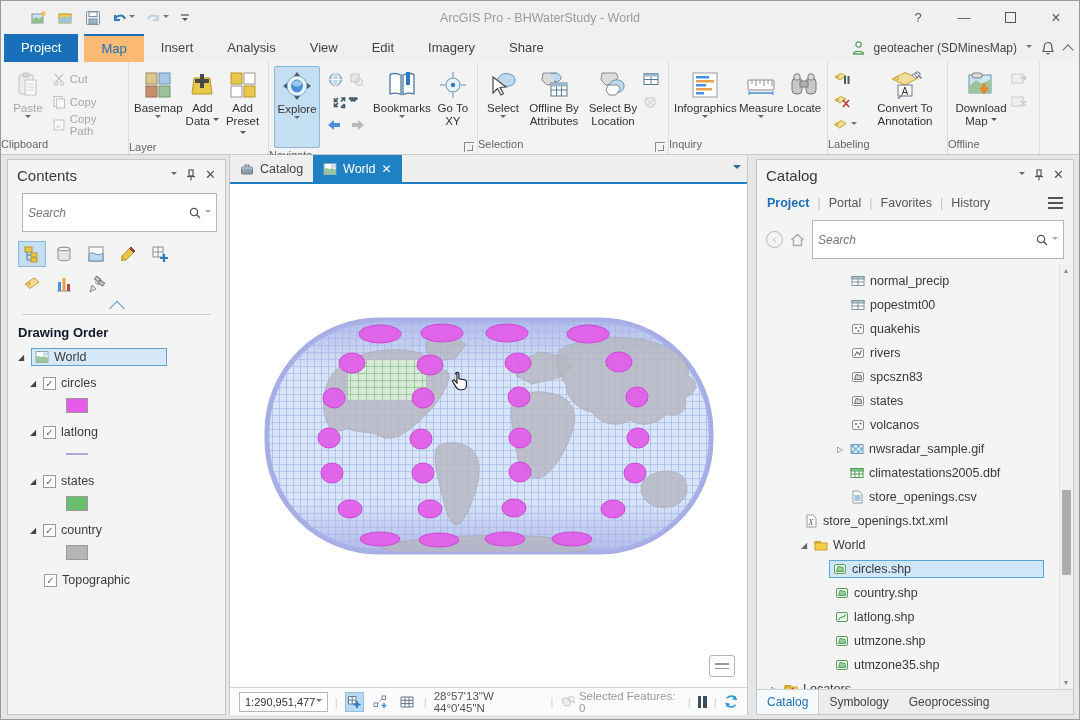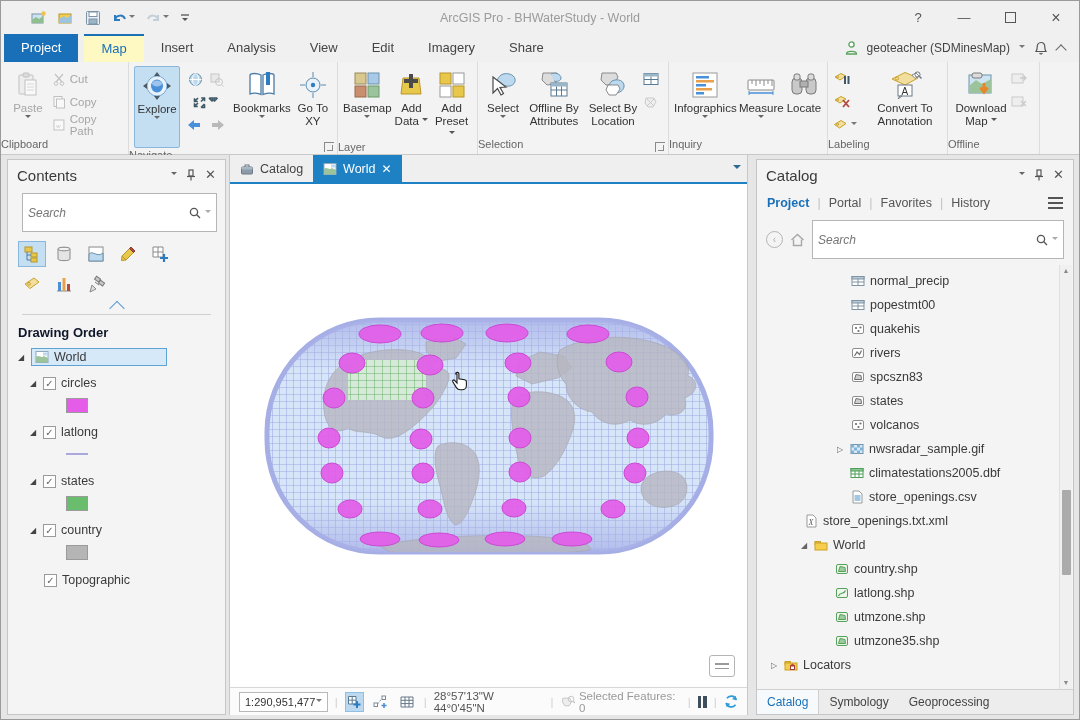--- a/index.html
+++ b/index.html
@@ -12,22 +12,22 @@
   .qbtn{display:flex;align-items:center;gap:2px}
   .win-title{position:absolute;left:50%;transform:translateX(-50%);color:#9b9b9b;font-size:12.5px;white-space:nowrap}
   .win-controls{margin-left:auto;display:flex;height:33px}
   .wbtn{width:46px;display:flex;align-items:center;justify-content:center;color:#555;font-size:13px}
   .caret{width:0;height:0;border:3.5px solid transparent;border-top-color:#666;display:inline-block;vertical-align:middle}
   .caret.sm{border-width:3px;border-top-color:#777}
   
   .tabrow{height:28px;background:#f0f0f0;display:flex;align-items:stretch}
   .rtab{padding:0 17px;line-height:28px;font-size:13px;color:#444}
   .rtab.project{background:#1a70b8;color:#fff;margin-left:3px}
-  .rtab.active{background:#fef9c3;color:#1a70b8;border-top:2px solid #1a70b8;line-height:25px;margin-left:6px}
-  .account{margin-left:auto;display:flex;align-items:center;gap:9px;padding-right:14px;font-size:12px;color:#444}
+  .rtab.active{background:#fdba74;color:#1a70b8;border-top:2px solid #1a70b8;line-height:25px;margin-left:6px}
+  .account{margin-left:auto;display:flex;align-items:center;gap:9px;padding-right:7px;font-size:12px;color:#444}
   .chev-up{width:8px;height:8px;border-left:1.5px solid #666;border-top:1.5px solid #666;transform:rotate(45deg);margin-top:4px}
   
   .ribbon{height:93px;background:#f3f3f3;border-bottom:1px solid #c9c9c9;display:flex}
   .rgroup{display:flex;flex-direction:column;border-right:1px solid #dcdcdc;position:relative;flex:0 0 auto}
   .rgroup-body{flex:1;display:flex;align-items:flex-start;padding:4px 5px 0;gap:2px}
   .rgroup-title{height:17px;text-align:left;font-size:11px;color:#666;line-height:14px}
   .rbig{display:flex;flex-direction:column;align-items:center;width:54px;padding-top:2px;font-size:11.5px;color:#333;text-align:center;line-height:12.5px}
   .rbig .ic{height:34px;display:flex;align-items:center;justify-content:center}
   .rbig.hl{background:#c5dff2;border:1px solid #8ab8dc;border-radius:2px;height:82px}
   .rcol{display:flex;flex-direction:column;justify-content:flex-start;gap:3px;padding-top:3px}
@@ -302,20 +302,59 @@
               <rect x="2" y="2" width="10" height="10" fill="#fff" stroke="#9a9a9a"></rect>
               <text x="4" y="10" font-size="7" fill="#9a9a9a" font-family="Liberation Serif,serif" font-style="italic">w</text>
             </svg>
             <span>Copy Path</span>
           </div>
       </div>
     </div>
     <div class="rgroup-title">Clipboard</div>
   </div>
 
+  <div class="rgroup" style="width:140px">
+    <div class="rgroup-body">
+      <div class="rbig" style="width:52px">
+        <span class="ic">
+            <svg width="26" height="26" viewBox="0 0 26 26">
+              <rect x="1" y="1" width="11" height="11" fill="#d9c98e" stroke="#9a8a5a"></rect>
+              <rect x="14" y="1" width="11" height="11" fill="#a9c9e8" stroke="#6b93ab"></rect>
+              <rect x="1" y="14" width="11" height="11" fill="#c98e6e" stroke="#9a6a4a"></rect>
+              <rect x="14" y="14" width="11" height="11" fill="#9cc49c" stroke="#6a9a6a"></rect>
+            </svg>
+          </span>
+        <span class="lbl">Basemap</span>
+        <span class="caret"></span>
+      </div>
+      <div class="rbig" style="width:40px">
+        <span class="ic">
+            <svg width="26" height="26" viewBox="0 0 26 26">
+              <path d="M5 6 L21 6 L23 22 L3 22 Z" fill="#e8c84a" stroke="#b9952a"></path>
+              <rect x="11" y="2" width="4" height="14" fill="#4a4a4a"></rect>
+              <rect x="6" y="7" width="14" height="4" fill="#4a4a4a"></rect>
+            </svg>
+          </span>
+        <span class="lbl"><span>Add Data</span> <span class="caret sm" style="border-top-color:#555"></span></span>
+      </div>
+      <div class="rbig" style="width:46px">
+        <span class="ic">
+            <svg width="26" height="26" viewBox="0 0 26 26">
+              <rect x="1" y="1" width="11" height="11" fill="#e8c84a" stroke="#b9952a"></rect>
+              <rect x="14" y="1" width="11" height="11" fill="#fff" stroke="#9a9a9a"></rect>
+              <rect x="1" y="14" width="11" height="11" fill="#fff" stroke="#9a9a9a"></rect>
+              <rect x="14" y="14" width="11" height="11" fill="#e8c84a" stroke="#b9952a"></rect>
+            </svg>
+          </span>
+        <span class="lbl"><span>Add Preset</span> <span class="caret sm" style="border-top-color:#555"></span></span>
+      </div>
+    </div>
+    <div class="rgroup-title">Layer</div>
+  </div>
+
   <div class="rgroup" style="width:209px">
     <div class="rgroup-body">
       <div class="rbig hl" style="width:48px">
         <span class="ic">
             <svg width="30" height="30" viewBox="0 0 30 30">
               <circle cx="15" cy="15" r="10" fill="#e8f2fa" stroke="#7aa9d0"></circle>
               <ellipse cx="15" cy="15" rx="6" ry="6.5" fill="#4a90d9"></ellipse>
               <ellipse cx="15" cy="12.5" rx="5" ry="3" fill="#9cc4ec"></ellipse>
               <path d="M15 1 l3 4 h-6 Z" fill="#4a5a66"></path>
               <path d="M15 29 l3 -4 h-6 Z" fill="#4a5a66"></path>
@@ -381,59 +420,20 @@
               <line x1="14" y1="22" x2="14" y2="27" stroke="#5a8ab0"></line>
               <line x1="1" y1="14" x2="6" y2="14" stroke="#5a8ab0"></line>
               <line x1="22" y1="14" x2="27" y2="14" stroke="#5a8ab0"></line>
             </svg>
           </span>
         <span class="lbl">Go To XY</span>
       </div>
     </div>
     <div class="rgroup-title">Navigate</div>
     <span class="launcher"></span>
-  </div>
-
-  <div class="rgroup" style="width:140px">
-    <div class="rgroup-body">
-      <div class="rbig" style="width:52px">
-        <span class="ic">
-            <svg width="26" height="26" viewBox="0 0 26 26">
-              <rect x="1" y="1" width="11" height="11" fill="#d9c98e" stroke="#9a8a5a"></rect>
-              <rect x="14" y="1" width="11" height="11" fill="#a9c9e8" stroke="#6b93ab"></rect>
-              <rect x="1" y="14" width="11" height="11" fill="#c98e6e" stroke="#9a6a4a"></rect>
-              <rect x="14" y="14" width="11" height="11" fill="#9cc49c" stroke="#6a9a6a"></rect>
-            </svg>
-          </span>
-        <span class="lbl">Basemap</span>
-        <span class="caret"></span>
-      </div>
-      <div class="rbig" style="width:40px">
-        <span class="ic">
-            <svg width="26" height="26" viewBox="0 0 26 26">
-              <path d="M5 6 L21 6 L23 22 L3 22 Z" fill="#e8c84a" stroke="#b9952a"></path>
-              <rect x="11" y="2" width="4" height="14" fill="#4a4a4a"></rect>
-              <rect x="6" y="7" width="14" height="4" fill="#4a4a4a"></rect>
-            </svg>
-          </span>
-        <span class="lbl"><span>Add Data</span> <span class="caret sm" style="border-top-color:#555"></span></span>
-      </div>
-      <div class="rbig" style="width:46px">
-        <span class="ic">
-            <svg width="26" height="26" viewBox="0 0 26 26">
-              <rect x="1" y="1" width="11" height="11" fill="#e8c84a" stroke="#b9952a"></rect>
-              <rect x="14" y="1" width="11" height="11" fill="#fff" stroke="#9a9a9a"></rect>
-              <rect x="1" y="14" width="11" height="11" fill="#fff" stroke="#9a9a9a"></rect>
-              <rect x="14" y="14" width="11" height="11" fill="#e8c84a" stroke="#b9952a"></rect>
-            </svg>
-          </span>
-        <span class="lbl"><span>Add Preset</span> <span class="caret sm" style="border-top-color:#555"></span></span>
-      </div>
-    </div>
-    <div class="rgroup-title">Layer</div>
   </div>
 
   <div class="rgroup" style="width:191px">
     <div class="rgroup-body">
       <div class="rbig" style="width:40px">
         <span class="ic">
             <svg width="28" height="28" viewBox="0 0 28 28">
               <path d="M12 4 C17 1 25 3 26 8 C27 13 22 16 17 15 C13 14 11 16 12 19 L8 17 C7 12 8 7 12 4 Z" fill="#bcd9ef" stroke="#6b93ab"></path>
               <path d="M4 6 L4 22 L8.5 17.5 L12 24 L14.5 22.5 L11 16.5 L17 16 Z" fill="#fff" stroke="#4a4a4a" stroke-width="1.2"></path>
             </svg>
@@ -1017,20 +1017,28 @@
           </svg>
           <span>store_openings.txt.xml</span>
         </div>
       <div class="crow ind1">
           <span class="arr">◢</span>
           <svg class="ticon" viewBox="0 0 14 14">
             <use href="#i-folder"></use>
           </svg>
           <span>World</span>
         </div>
+      <div class="crow ind2" style="padding-left:72px">
+          <span class="csel">
+            <svg class="ticon" viewBox="0 0 14 14">
+              <use href="#i-shp-poly"></use>
+            </svg>
+            <span>circles.shp</span>
+          </span>
+        </div>
       <div class="crow ind2">
           <svg class="ticon" viewBox="0 0 14 14">
             <use href="#i-shp-poly"></use>
           </svg>
           <span>country.shp</span>
         </div>
       <div class="crow ind2">
           <svg class="ticon" viewBox="0 0 14 14">
             <use href="#i-shp-line"></use>
           </svg>

